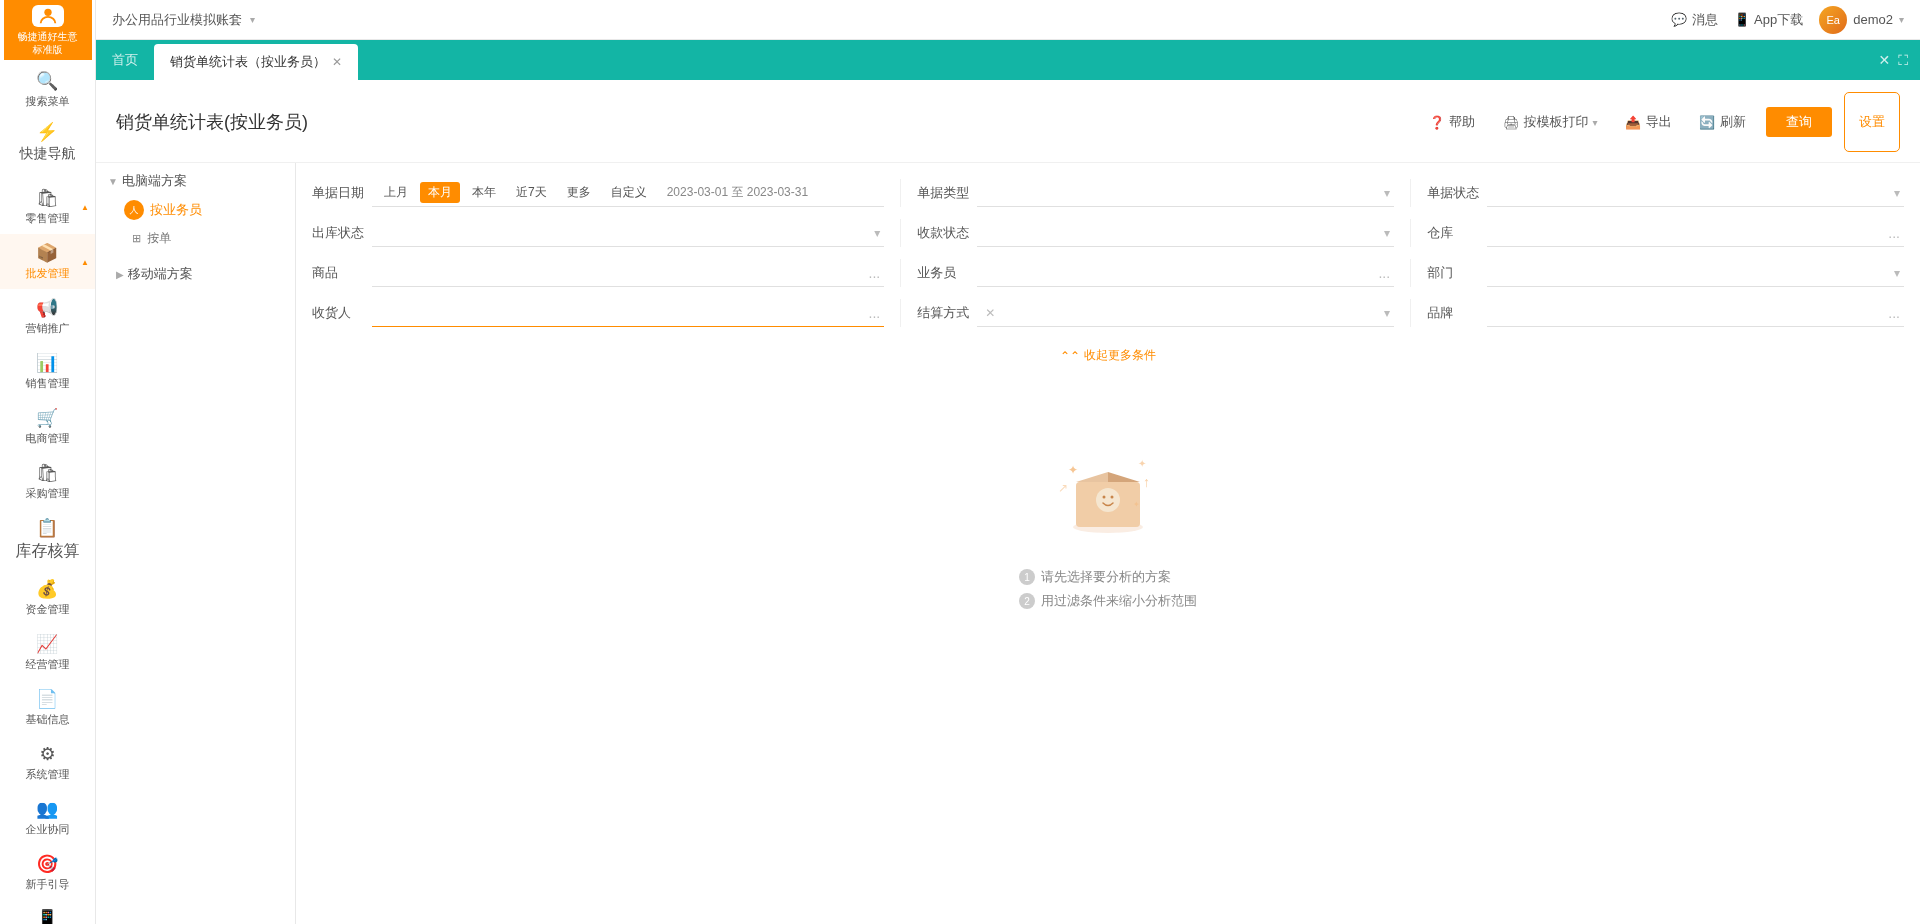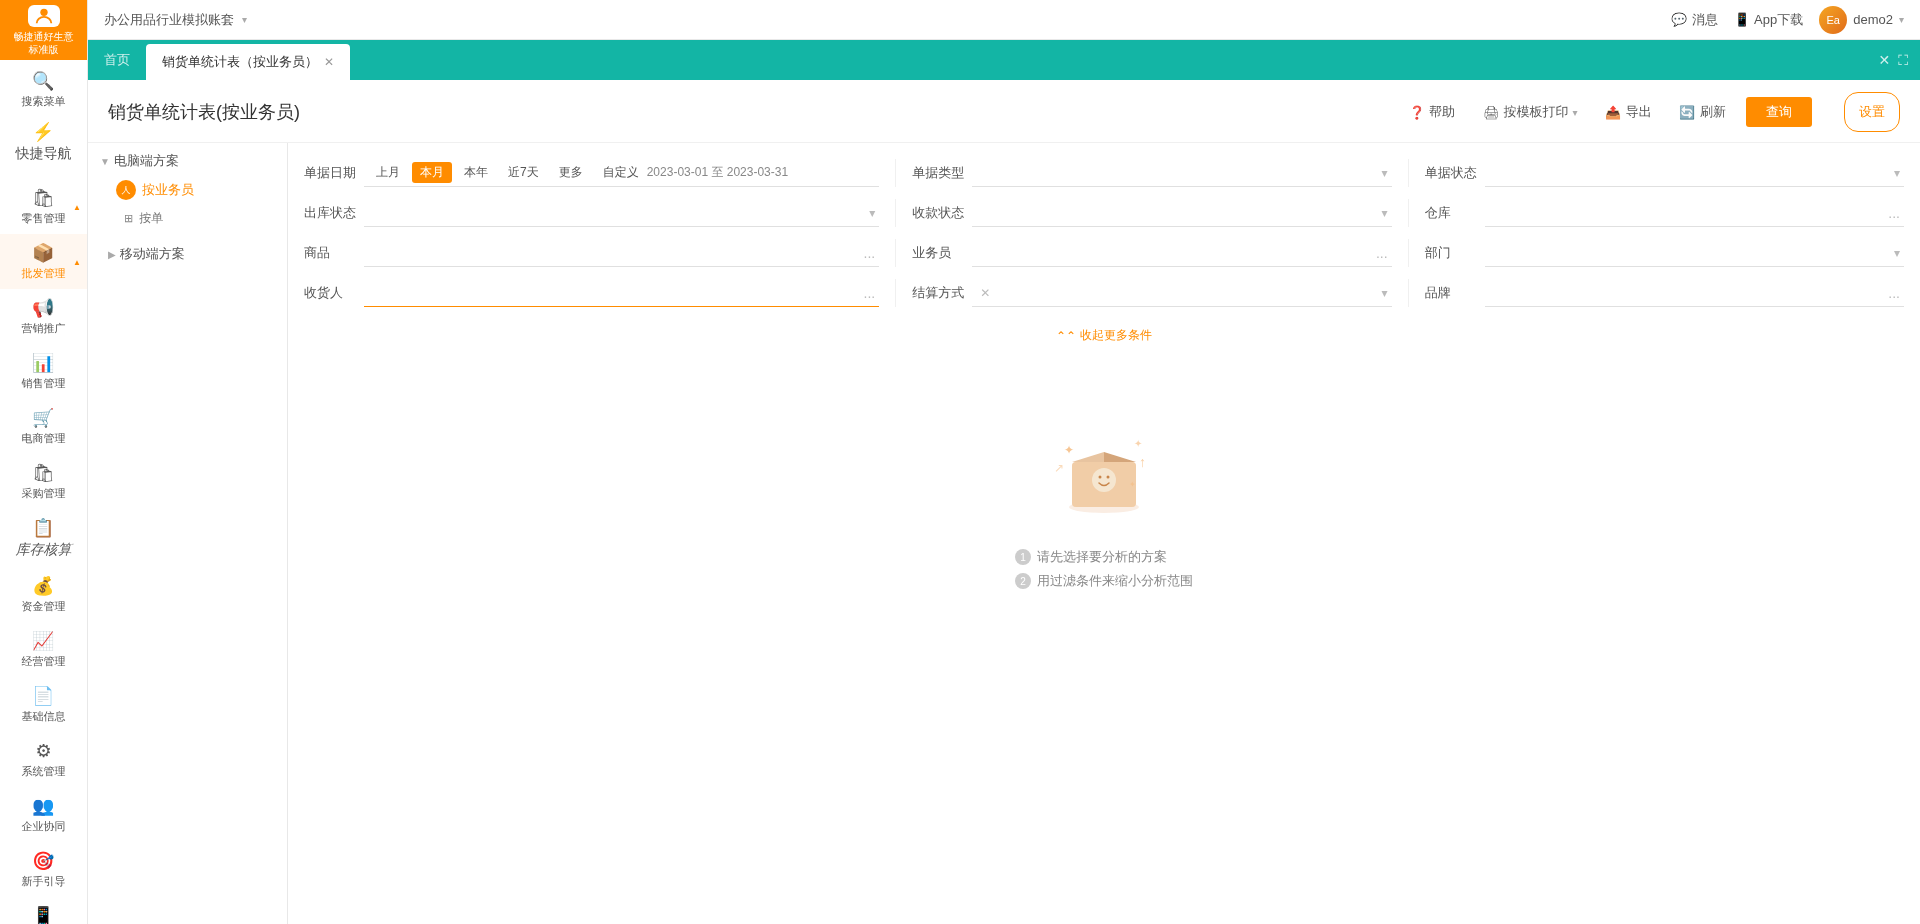--- a/index.html
+++ b/index.html
@@ -1,20 +1,20 @@
 <!DOCTYPE html>
 <html><head>
   <meta charset="utf-8">
   <style>
     * { box-sizing: border-box; margin: 0; padding: 0; }
     body { font-family: "Microsoft YaHei", "PingFang SC", sans-serif; font-size: 13px; background: #f5f5f5; display: flex; height: 924px; overflow: hidden; }
 
     
     .sidebar {
-      width: 88px;
+      width: 96px;
       background: #fff;
       display: flex;
       flex-direction: column;
       align-items: center;
       border-right: 1px solid #e8e8e8;
       height: 100%;
       overflow-y: auto;
       flex-shrink: 0;
     }
     .sidebar-logo {
@@ -162,21 +162,21 @@
       display: flex; align-items: center; gap: 4px;
       color: #555; font-size: 13px; cursor: pointer;
       padding: 4px 8px; border-radius: 3px;
     }
     .btn-query {
       background: #ff8c00; color: white; border: none;
       padding: 6px 20px; border-radius: 3px; cursor: pointer; font-size: 13px;
     }
     .btn-setting {
       background: white; color: #ff8c00; border: 1px solid #ff8c00;
-      padding: 10px 14px; border-radius: 14px; cursor: pointer; font-size: 13px; margin-left: 20px;
+      padding: 20px 14px; border-radius: 5px; cursor: pointer; font-size: 13px;
     }
 
     
     .body-layout {
       display: flex;
       flex: 1;
       overflow: hidden;
     }
 
     
@@ -259,21 +259,21 @@
     }
     .filter-control.has-focus { border-bottom-color: #ff8c00; }
     .date-btns { display: flex; align-items: center; gap: 4px; }
     .date-btn {
       padding: 2px 8px; border-radius: 3px; cursor: pointer;
       font-size: 12px; color: #555; border: none; background: transparent;
     }
     .date-btn.active {
       background: #ff8c00; color: white; border-radius: 3px;
     }
-    .date-range { font-size: 12px; color: #888; margin-left: 0; }
+    .date-range { font-size: 12px; color: #888; margin-left: 12px; }
     .filter-arrow {
       color: #bbb; font-size: 12px; margin-left: auto;
     }
     .filter-dots { color: #bbb; font-size: 14px; margin-left: auto; cursor: pointer; }
     .filter-x { color: #bbb; font-size: 12px; cursor: pointer; margin-left: 4px; }
     .filter-divider { width: 1px; height: 28px; background: #f0f0f0; margin: 0 16px; }
 
     
     .collapse-bar {
       display: flex; justify-content: center; align-items: center;
@@ -361,21 +361,21 @@
     <span style="font-size:11px;">电商管理</span>
   </div>
 
   <div class="sidebar-item">
     <span class="sidebar-icon">🛍</span>
     <span style="font-size:11px;">采购管理</span>
   </div>
 
   <div class="sidebar-item">
     <span class="sidebar-icon">📋</span>
-    <span style="font-size:14px;font-style:italic;">库存核算</span>
+    <span style="font-size:16px;">库存核算</span>
   </div>
 
   <div class="sidebar-item">
     <span class="sidebar-icon">💰</span>
     <span style="font-size:11px;">资金管理</span>
   </div>
 
   <div class="sidebar-item">
     <span class="sidebar-icon">📈</span>
     <span style="font-size:11px;">经营管理</span>

